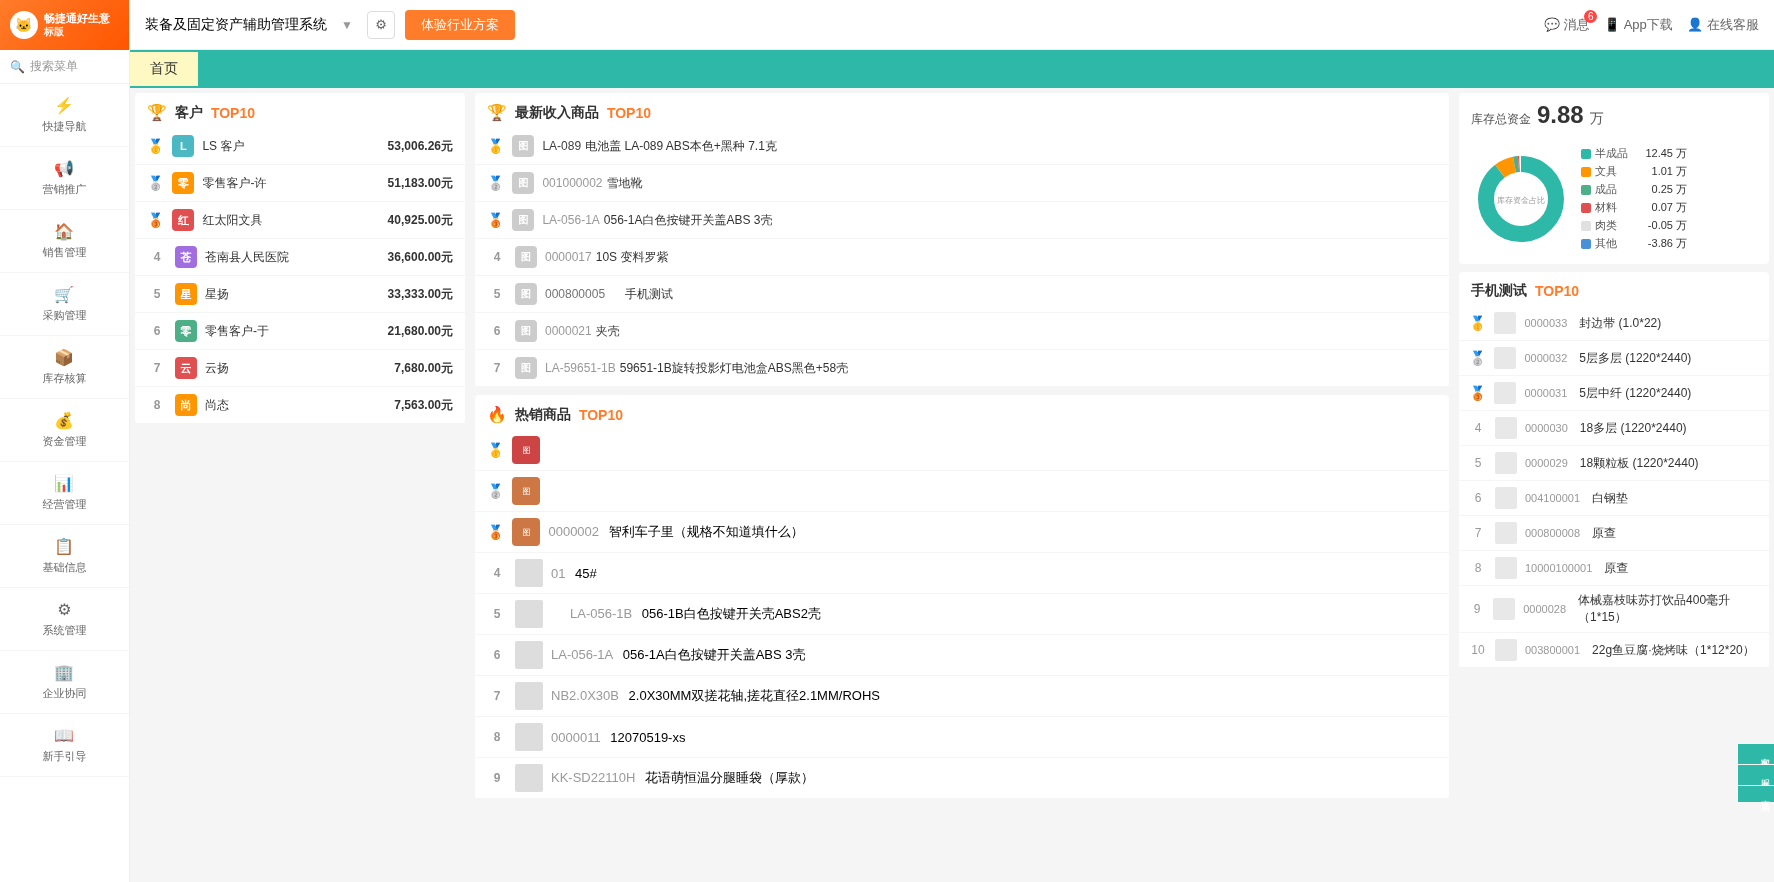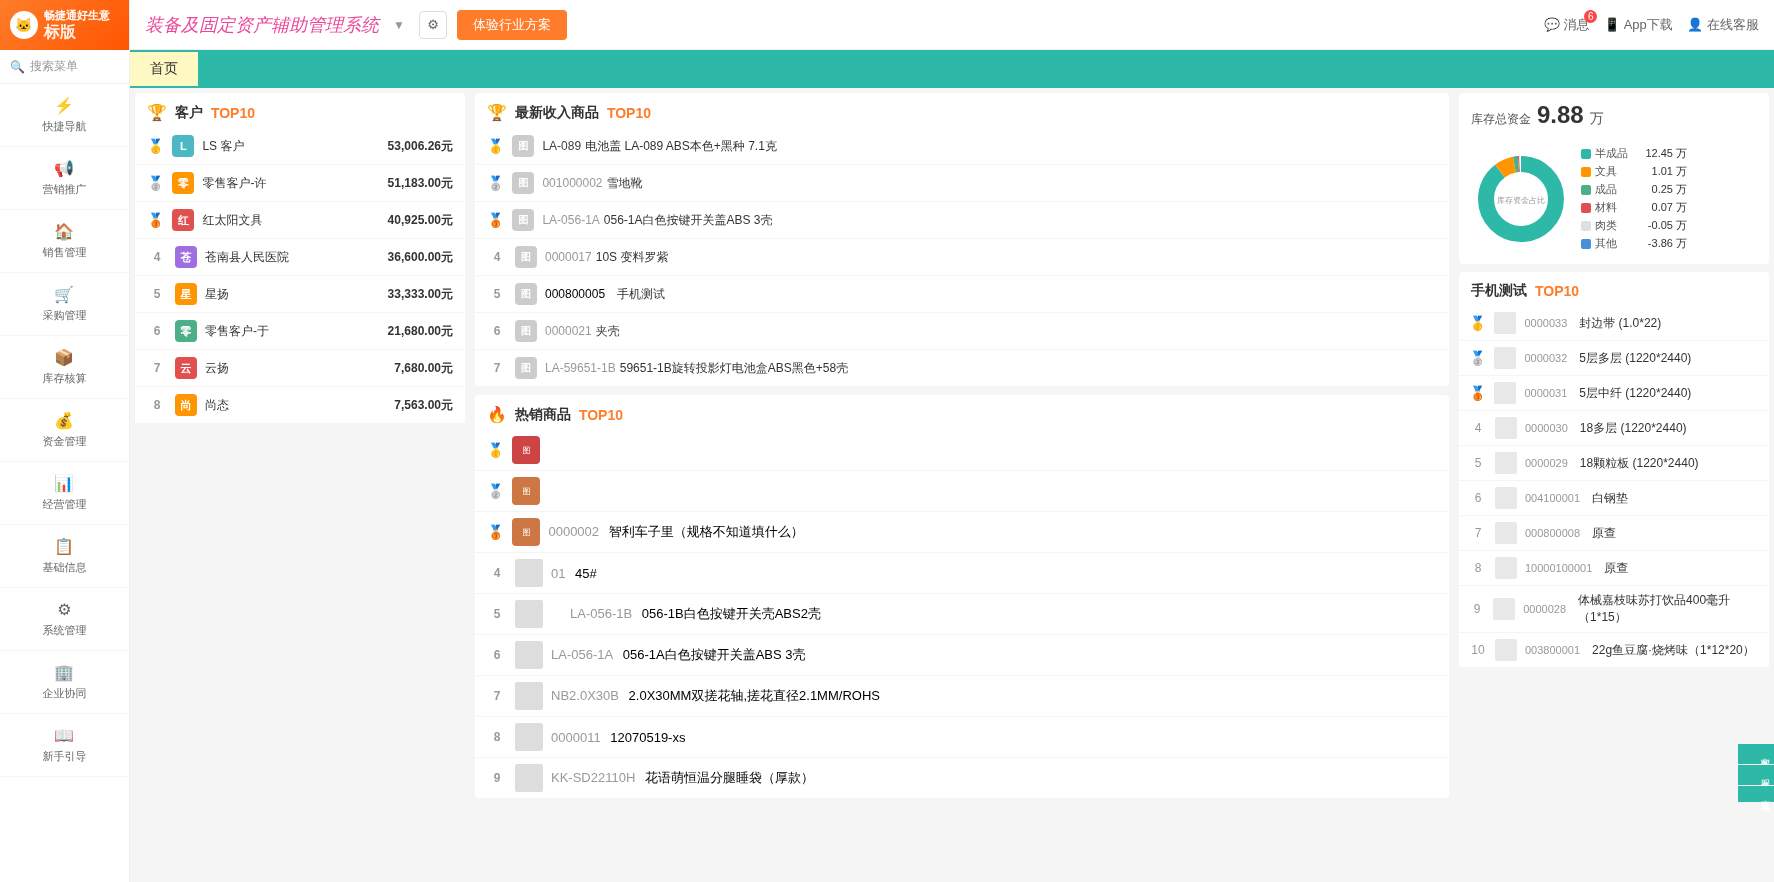--- a/index.html
+++ b/index.html
@@ -63,24 +63,23 @@
     .topbar {
       height: 50px;
       background: #fff;
       border-bottom: 1px solid #eee;
       display: flex;
       align-items: center;
       padding: 0 15px;
       gap: 10px;
     }
     .topbar-system-name {
-      font-size: 18px;
-      color: #ec4899;
+      font-size: 14px;
+      color: #000000;
       flex: 0 0 auto;
-      font-style: italic;
     }
     .topbar-dropdown {
       width: 20px; height: 20px;
       display: flex; align-items: center; justify-content: center;
       color: #999; cursor: pointer; font-size: 12px;
     }
     .topbar-settings {
       width: 28px; height: 28px;
       border: 1px solid #ddd; border-radius: 4px;
       display: flex; align-items: center; justify-content: center;
@@ -273,21 +272,21 @@
     svg.donut { width: 100px; height: 100px; }
   </style>
 </head>
 <body>
 
 <div class="sidebar">
   <div class="sidebar-logo">
     <div class="logo-icon">🐱</div>
     <div class="logo-text">
       <div>畅捷通好生意</div>
-      <div style="font-size:16px;opacity:0.9;">标版</div>
+      <div style="font-size:10px;opacity:0.9;">标版</div>
     </div>
   </div>
   <div class="sidebar-search">
     <span>🔍</span>
     <span>搜索菜单</span>
   </div>
   <nav class="sidebar-nav">
     <div class="nav-item">
       <span class="nav-icon">⚡</span>
       <span>快捷导航</span>
@@ -448,21 +447,21 @@
           <span class="rank-name"><span style="color:#999;margin-right:4px;">LA-056-1A</span><span>056-1A白色按键开关盖ABS 3壳</span></span>
         </div>
         <div class="rank-item">
           <span class="rank-num">4</span>
           <div class="rank-badge" style="background:#ccc;font-size:10px;">图</div>
           <span class="rank-name"><span style="color:#999;margin-right:4px;">0000017</span><span>10S 变料罗紫</span></span>
         </div>
         <div class="rank-item">
           <span class="rank-num">5</span>
           <div class="rank-badge" style="background:#ccc;font-size:10px;">图</div>
-          <span class="rank-name"><span style="color:#000000;margin-right:12px;">000800005</span><span>手机测试</span></span>
+          <span class="rank-name"><span style="color:#737373;margin-right:20px;">000800005</span><span>手机测试</span></span>
         </div>
         <div class="rank-item">
           <span class="rank-num">6</span>
           <div class="rank-badge" style="background:#ccc;font-size:10px;">图</div>
           <span class="rank-name"><span style="color:#999;margin-right:4px;">0000021</span><span>夹壳</span></span>
         </div>
         <div class="rank-item">
           <span class="rank-num">7</span>
           <div class="rank-badge" style="background:#ccc;font-size:10px;">图</div>
           <span class="rank-name"><span style="color:#999;margin-right:4px;">LA-59651-1B</span><span>59651-1B旋转投影灯电池盒ABS黑色+58壳</span></span>

